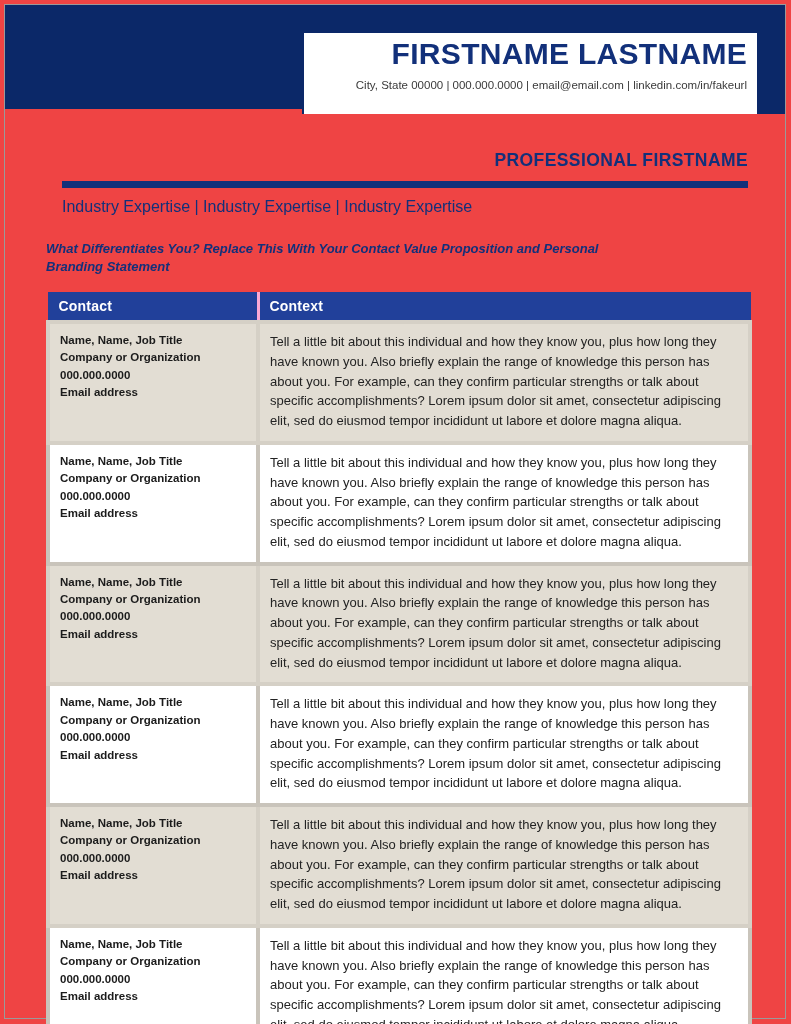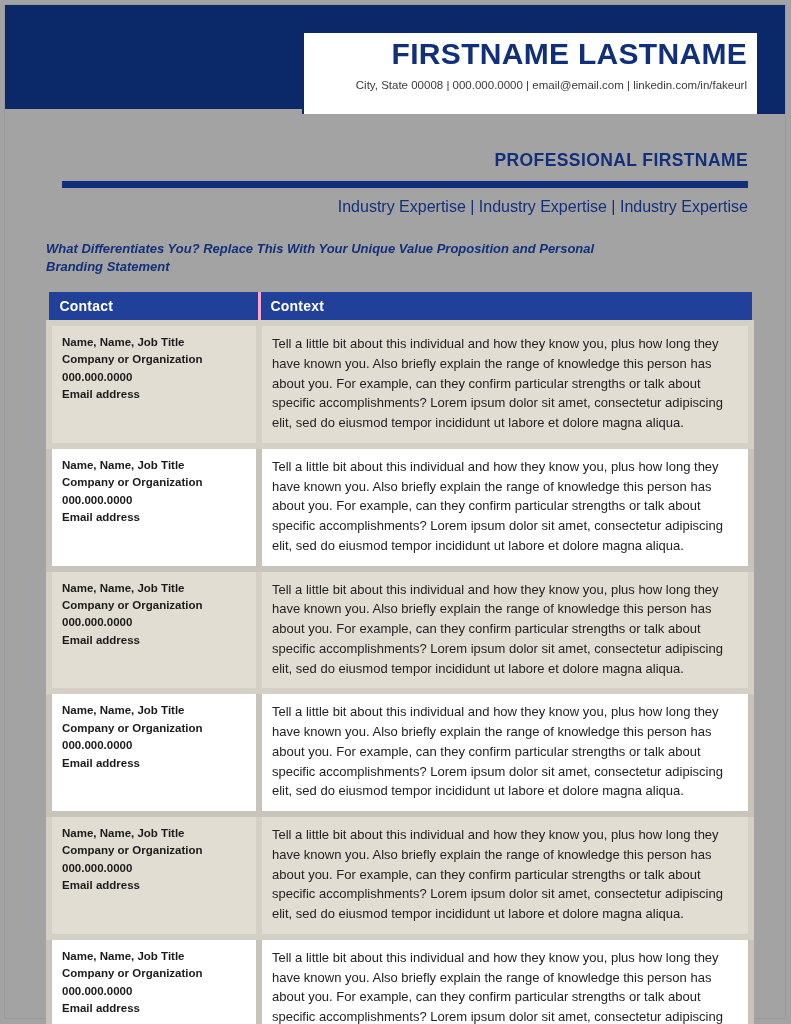--- a/index.html
+++ b/index.html
@@ -13,21 +13,21 @@
     font-family: "Liberation Sans", sans-serif;
     overflow: hidden;
   }
 
   
   .page {
     position: relative;
     width: 791px;
     height: 1024px;
     box-sizing: border-box;
-    background: #a3a3a3;
+    background: #ef4444;
   }
   .page-border {
     position: absolute;
     left: 4px;
     top: 4px;
     width: 782px;
     height: 1015px;
     box-sizing: border-box;
     border: 1px solid #9a9a9a;
     pointer-events: none;
@@ -106,21 +106,21 @@
     line-height: 1.2;
   }
   .section-rule {
     margin-top: 10px;
     width: 686px;
     height: 7px;
     background: #12307a;
   }
   .expertise-line {
     margin-top: 9px;
-    text-align: right;
+    text-align: left;
     font-size: 16px;
     color: #12307a;
     line-height: 1.2;
     white-space: nowrap;
   }
 
   
   .value-prop {
     position: absolute;
     left: 46px;
@@ -154,21 +154,21 @@
     padding: 5px 8px 6px 10px;
     border: 1px solid #21409a;
     letter-spacing: 0.2px;
   }
   .ref-table thead th.ctx {
     border-left: 3px solid #f9a8d4;
   }
 
   .ref-table td {
     vertical-align: top;
-    border: 6px solid #c2410c;
+    border: 4px solid #c2410c;
     padding: 8px 10px 10px 10px;
   }
   .ref-table tr.alt td {
     background: #e2ddd3;
     border-color: #d5d0c6;
   }
   .ref-table tr.plain td {
     background: #ffffff;
     border-color: #c9c4bb;
   }
@@ -193,31 +193,31 @@
 
 <div class="page">
 
   <div class="page-border"></div>
 
   <div class="masthead">
     <div class="masthead-bar-left"></div>
     <div class="masthead-bar-right"></div>
     <div class="masthead-white">
       <div class="name-line">FIRSTNAME LASTNAME</div>
-      <div class="contact-line">City, State 00008 | 000.000.0000 | email@email.com | linkedin.com/in/fakeurl</div>
+      <div class="contact-line">City, State 00000 | 000.000.0000 | email@email.com | linkedin.com/in/fakeurl</div>
     </div>
   </div>
 
   <div class="section-head">
     <div class="section-title">PROFESSIONAL FIRSTNAME</div>
     <div class="section-rule"></div>
     <div class="expertise-line">Industry Expertise | Industry Expertise | Industry Expertise</div>
   </div>
 
-  <div class="value-prop">What Differentiates You? Replace This With Your Unique Value Proposition and Personal Branding Statement</div>
+  <div class="value-prop">What Differentiates You? Replace This With Your Contact Value Proposition and Personal Branding Statement</div>
 
   <table class="ref-table">
     <colgroup>
       <col class="c1">
       <col class="c2">
     </colgroup>
     <thead>
       <tr>
         <th class="cnt">Contact</th>
         <th class="ctx">Context</th>

